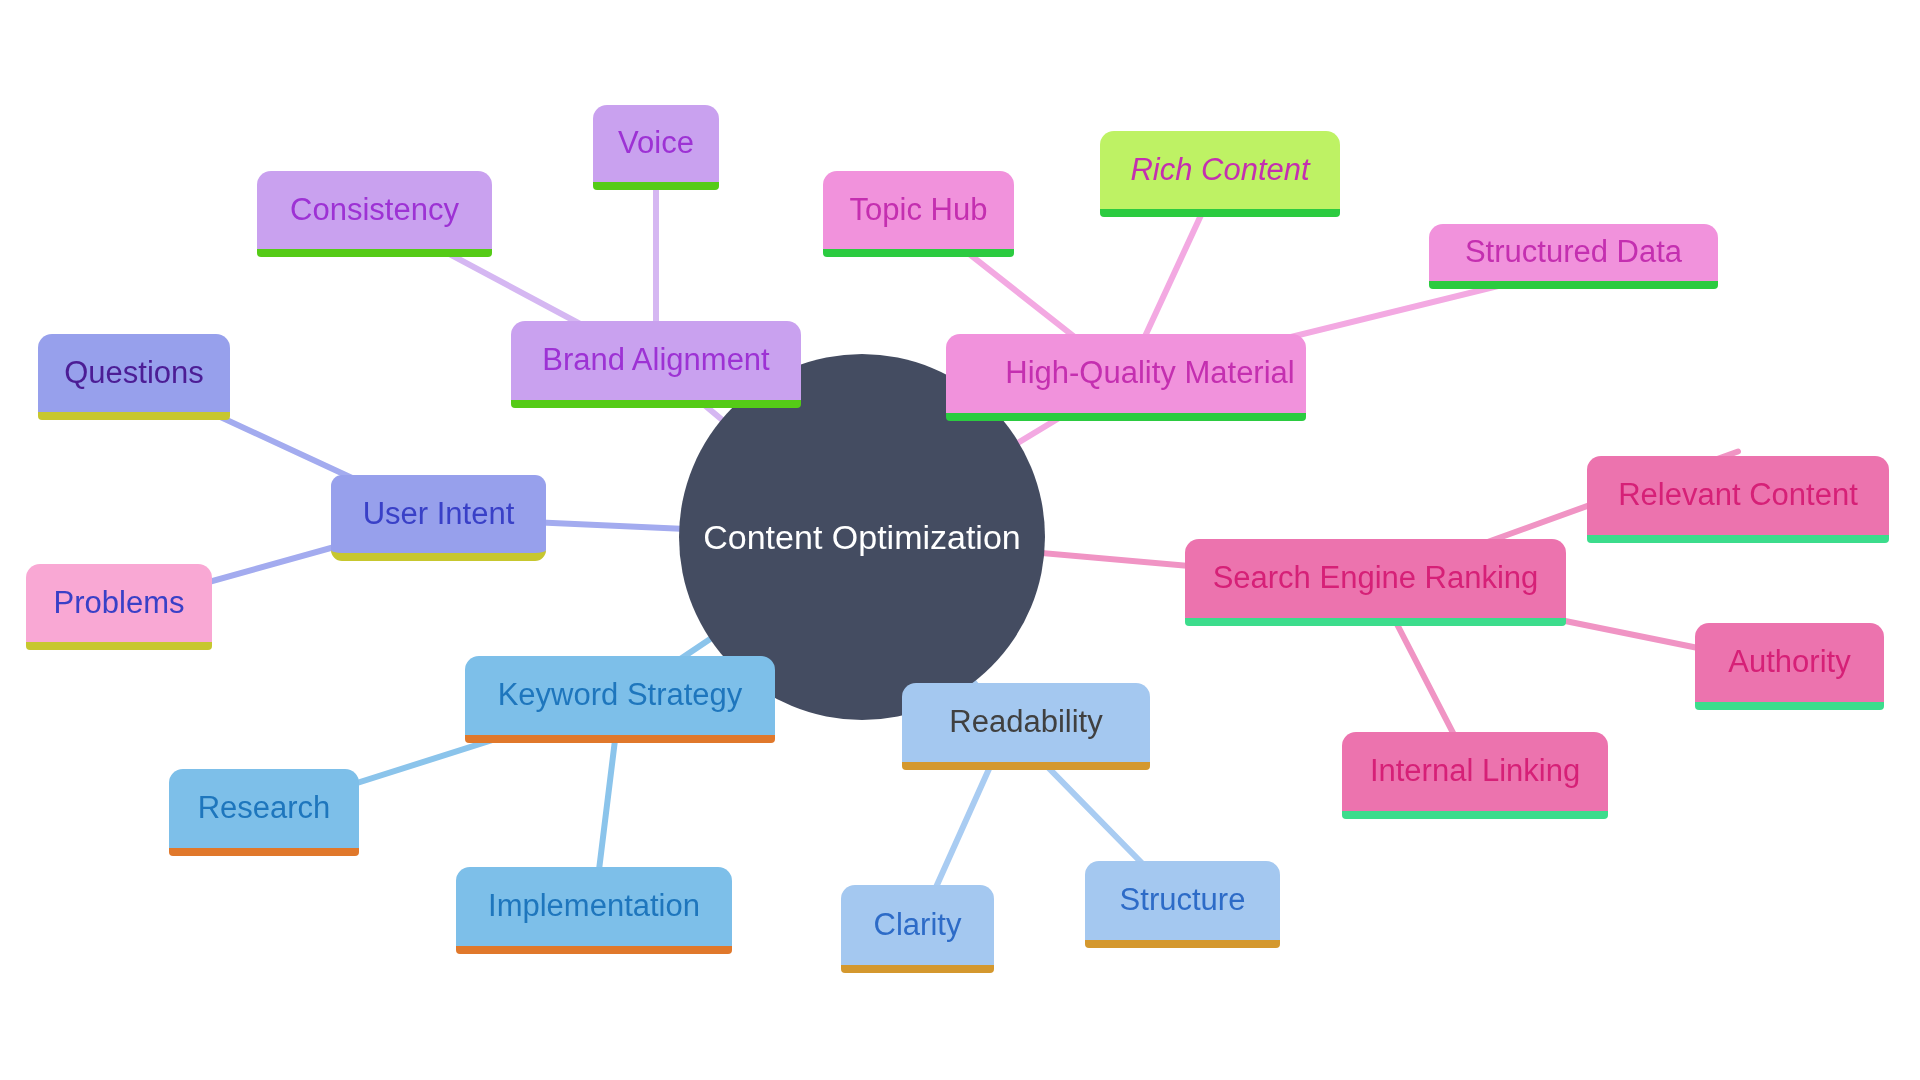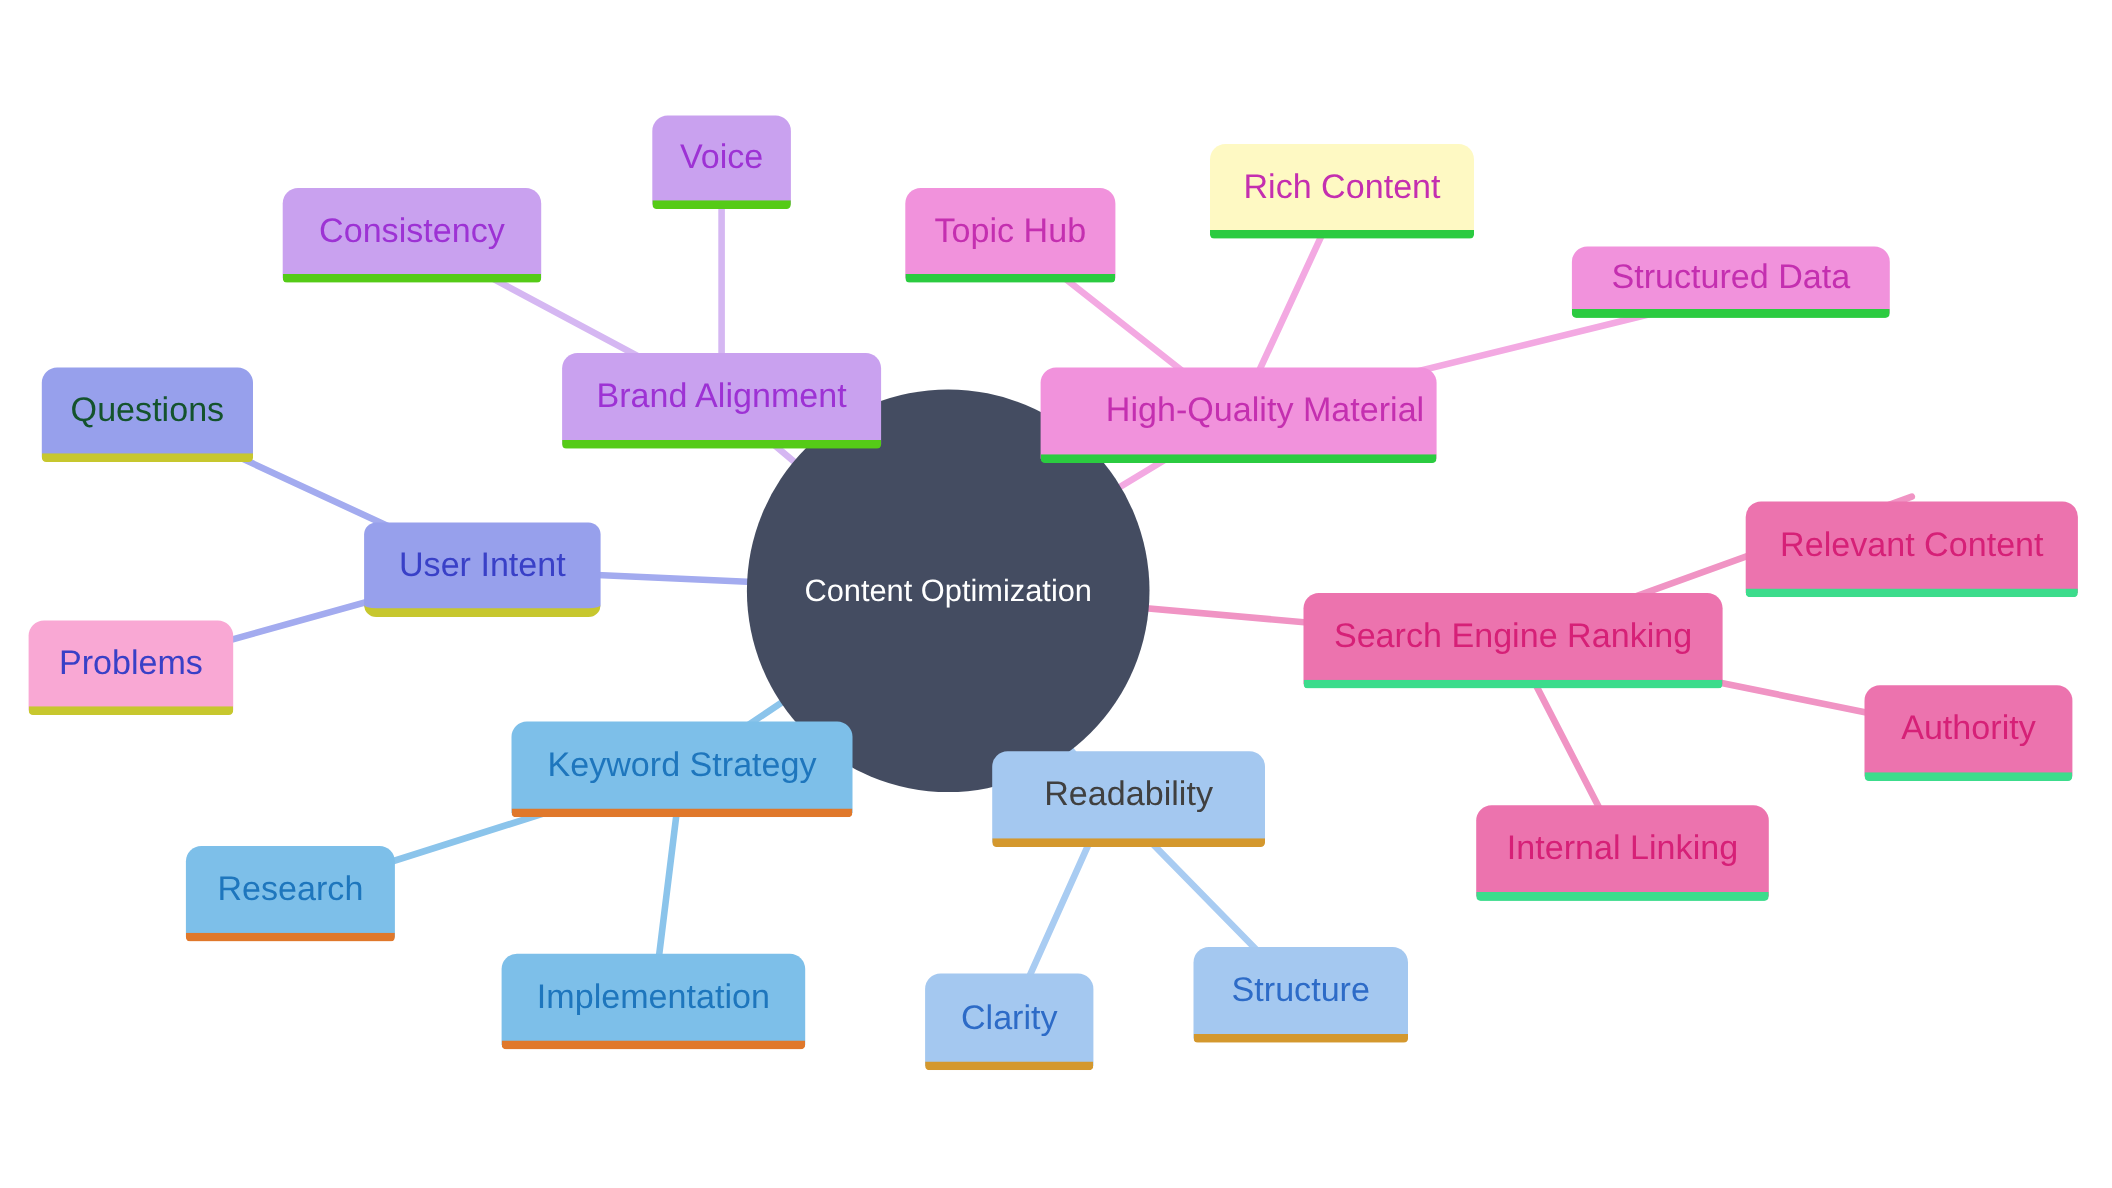--- a/index.html
+++ b/index.html
@@ -38,21 +38,21 @@
     pointer-events: none;
     padding-bottom: 2px;
   }
   #center-node {
     position: absolute;
     box-sizing: border-box;
     display: flex;
     align-items: center;
     justify-content: center;
     border-radius: 50%;
-    font-size: 28px;
+    font-size: 34px;
     z-index: 1;
     cursor: pointer;
     white-space: nowrap;
   }
 </style>
 </head>
 <body>
 
 <div id="stage">
   <svg id="edges" width="1920" height="1080" viewBox="0 0 1920 1080">
@@ -83,33 +83,33 @@
   <div id="nodes-layer">
       <div class="node" style="left: 593px; top: 105px; width: 126px; height: 85px; background: rgb(201, 161, 239); color: rgb(157, 50, 212); border-bottom: 8px solid rgb(85, 203, 23);">
         <span class="label">Voice</span>
       </div>
       <div class="node" style="left: 257px; top: 171px; width: 235px; height: 86px; background: rgb(201, 161, 239); color: rgb(157, 50, 212); border-bottom: 8px solid rgb(85, 203, 23);">
         <span class="label">Consistency</span>
       </div>
       <div class="node" style="left: 511px; top: 321px; width: 290px; height: 87px; background: rgb(201, 161, 239); color: rgb(157, 50, 212); border-bottom: 8px solid rgb(85, 203, 23);">
         <span class="label">Brand Alignment</span>
       </div>
-      <div class="node" style="left: 38px; top: 334px; width: 192px; height: 86px; background: rgb(151, 160, 236); color: #14532d; border-bottom: 8px solid rgb(199, 199, 46);">
+      <div class="node" style="left: 38px; top: 334px; width: 192px; height: 86px; background: rgb(151, 160, 236); color: #4c1d95; border-bottom: 8px solid rgb(199, 199, 46);">
         <span class="label">Questions</span>
       </div>
       <div class="node" style="left: 26px; top: 564px; width: 186px; height: 86px; background: #f9a8d4; color: rgb(57, 64, 199); border-bottom: 8px solid rgb(199, 199, 46);">
         <span class="label">Problems</span>
       </div>
       <div class="node" style="left: 331px; top: 475px; width: 215px; height: 86px; background: rgb(151, 160, 236); color: rgb(57, 64, 199); border-bottom: 8px solid rgb(199, 199, 46); border-radius: 11px;">
         <span class="label">User Intent</span>
       </div>
       <div class="node" style="left: 823px; top: 171px; width: 191px; height: 86px; background: rgb(241, 146, 220); color: rgb(196, 47, 176); border-bottom: 8px solid rgb(43, 203, 64);">
         <span class="label">Topic Hub</span>
       </div>
-      <div class="node" style="left: 1100px; top: 131px; width: 240px; height: 86px; background: #fef9c3; color: rgb(196, 47, 176); border-bottom: 8px solid rgb(43, 203, 64);">
+      <div class="node" style="left: 1100px; top: 131px; width: 240px; height: 86px; background: #bef264; color: rgb(196, 47, 176); border-bottom: 8px solid rgb(43, 203, 64); font-style: italic;">
         <span class="label">Rich Content</span>
       </div>
       <div class="node" style="left: 1429px; top: 224px; width: 289px; height: 65px; background: rgb(241, 146, 220); color: rgb(196, 47, 176); border-bottom: 8px solid rgb(43, 203, 64);">
         <span class="label">Structured Data</span>
       </div>
       <div class="node" style="left: 946px; top: 334px; width: 360px; height: 87px; background: rgb(241, 146, 220); color: rgb(196, 47, 176); border-bottom: 8px solid rgb(43, 203, 64); padding-left: 48px;">
         <span class="label">High-Quality Material</span>
       </div>
       <div class="node" style="left: 1587px; top: 408px; width: 302px; height: 87px; background: rgb(236, 115, 174); color: rgb(214, 32, 119); border-bottom: 8px solid rgb(60, 220, 140); margin-top: 48px;">
         <span class="label">Relevant Content</span>

